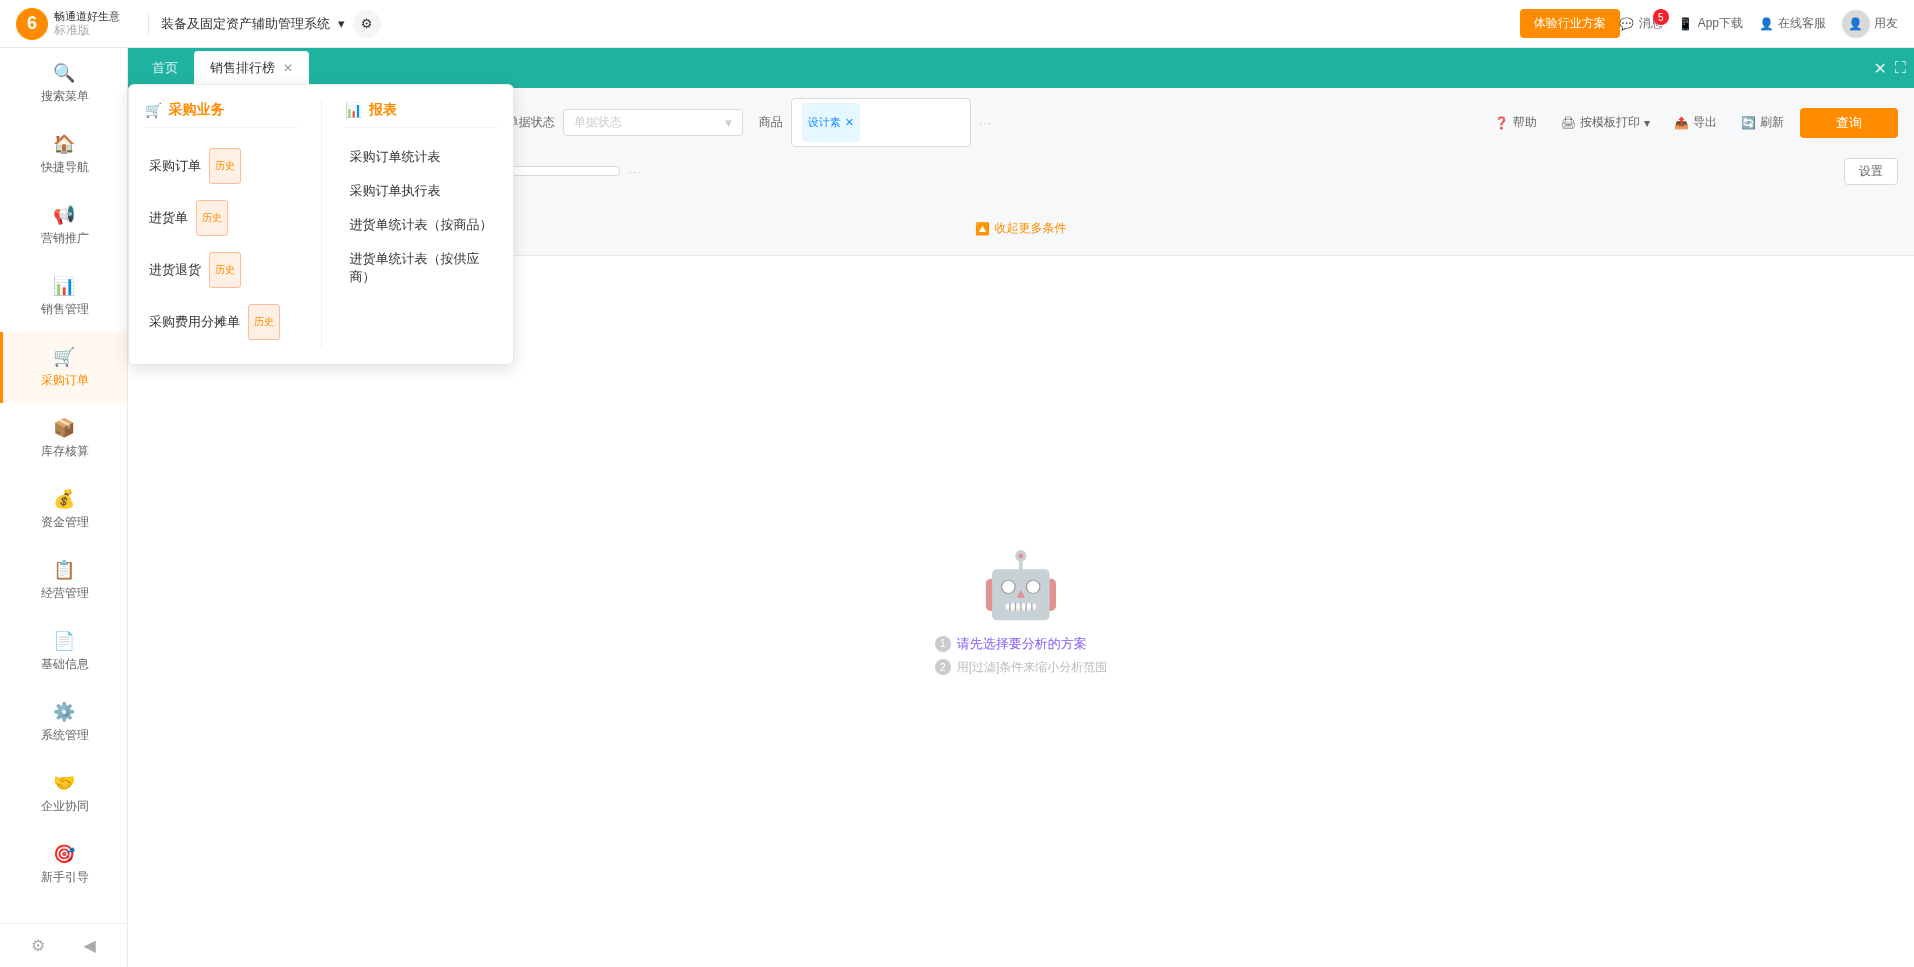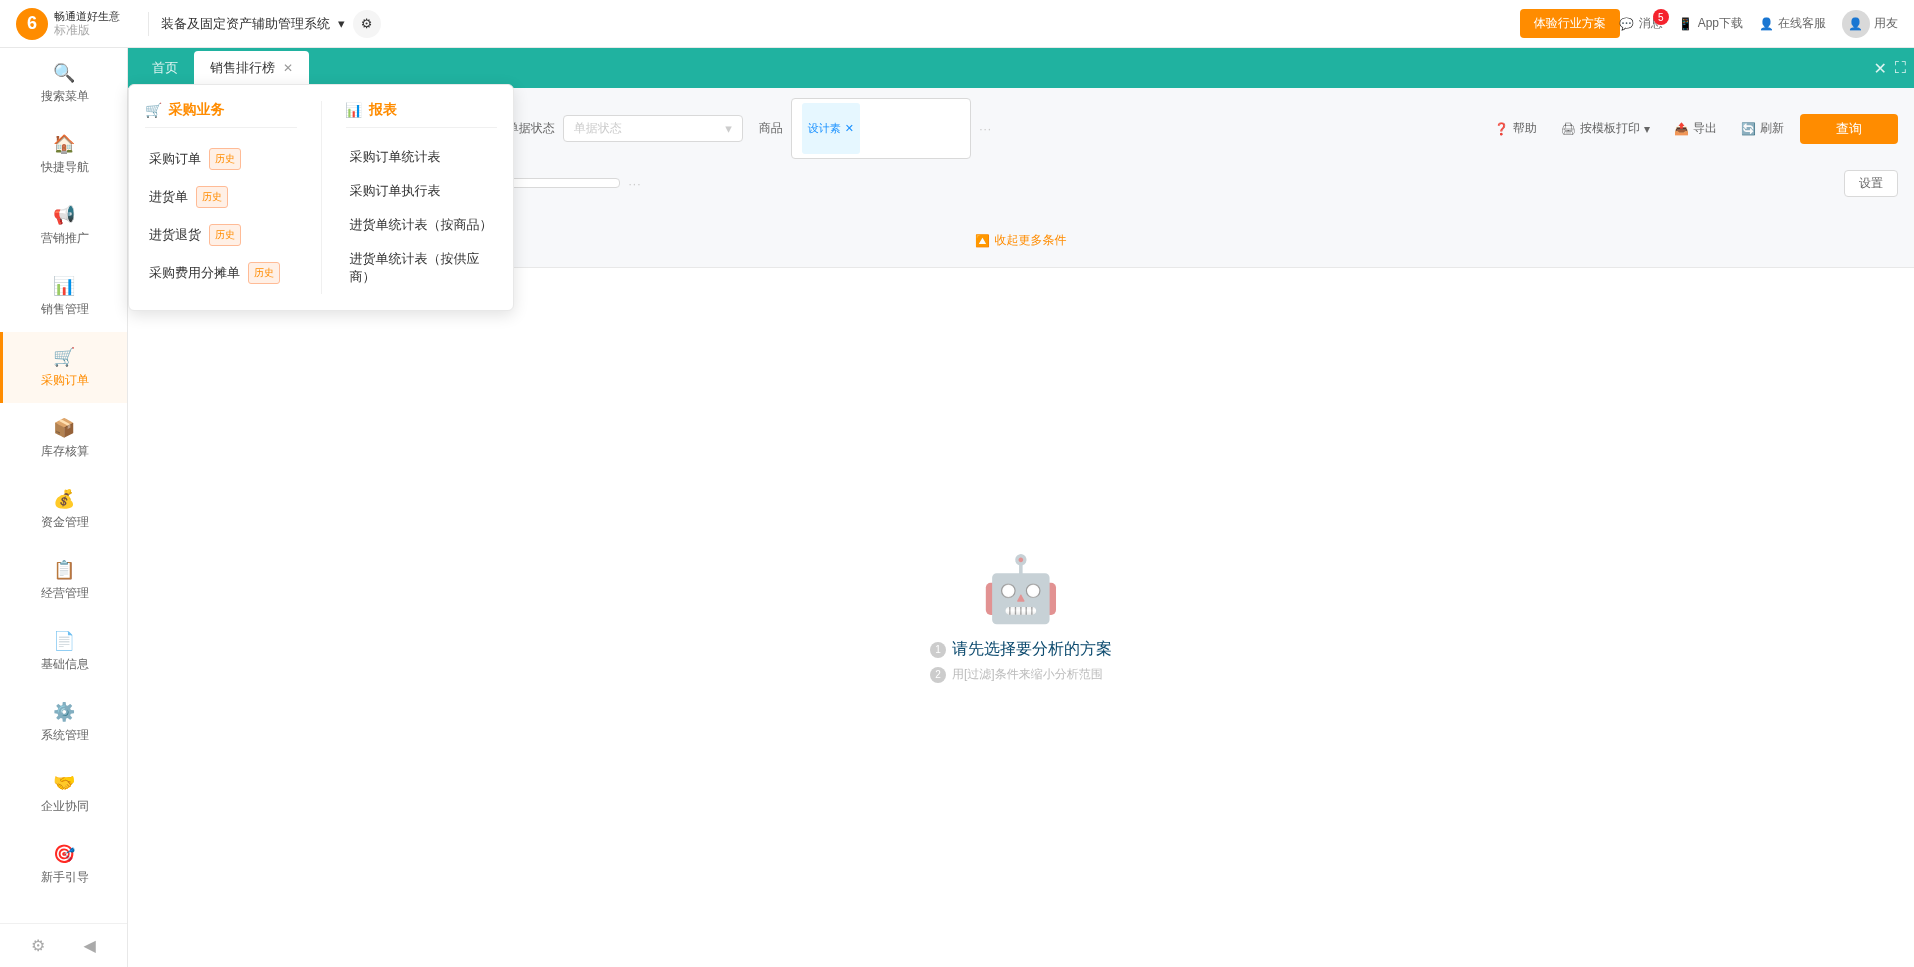--- a/index.html
+++ b/index.html
@@ -37,43 +37,43 @@
     .tab-bar-icon { color: rgba(255,255,255,0.85); cursor: pointer; font-size: 16px; }
 
     
     .sidebar-item { display: flex; flex-direction: column; align-items: center; padding: 14px 8px; cursor: pointer; color: #666; font-size: 12px; gap: 4px; border-left: 3px solid transparent; }
     .sidebar-item.active { background: #fff8f0; color: #ff8c00; border-left-color: #ff8c00; }
     .sidebar-item .icon { font-size: 18px; }
     .sidebar-bottom { margin-top: auto; display: flex; align-items: center; justify-content: space-around; padding: 12px; border-top: 1px solid #f0f0f0; }
     .sidebar-bottom-btn { cursor: pointer; color: #aaa; font-size: 16px; }
     .filter-label { color: #666; font-size: 12px; white-space: nowrap; }
     .filter-group { display: flex; align-items: center; gap: 8px; border: 1px solid #d9d9d9; border-radius: 4px; padding: 4px 10px; background: #fff; min-width: 200px; }
-    .filter-tag { background: #e6f7ff; color: #1890ff; padding: 18px 6px; border-radius: 3px; font-size: 11px; display: flex; align-items: center; gap: 4px; }
+    .filter-tag { background: #e6f7ff; color: #1890ff; padding: 12px 6px; border-radius: 3px; font-size: 11px; display: flex; align-items: center; gap: 4px; }
     .filter-tag .tag-close { cursor: pointer; color: #1890ff; }
     .more-btn { color: #1890ff; font-size: 12px; cursor: pointer; }
     .toolbar-btn { display: flex; align-items: center; gap: 4px; color: #666; font-size: 12px; cursor: pointer; padding: 4px 8px; border-radius: 4px; }
     .query-btn { background: #ff8c00; color: #fff; border: none; padding: 6px 36px; border-radius: 4px; cursor: pointer; font-size: 13px; }
     .set-btn { background: #fff; color: #666; border: 1px solid #d9d9d9; padding: 4px 14px; border-radius: 4px; cursor: pointer; font-size: 12px; }
 
     .filter-section { background: #f7f8fa; padding: 10px 16px; border-bottom: 1px solid #e8e8e8; flex-shrink: 0; }
     .filter-row2 { display: flex; align-items: center; gap: 16px; flex-wrap: wrap; }
     .filter-item { display: flex; align-items: center; gap: 8px; }
     .collapse-btn { display: flex; align-items: center; gap: 4px; color: #ff8c00; font-size: 12px; cursor: pointer; margin: 8px auto; width: fit-content; }
 
     .main-content { flex: 1; display: flex; flex-direction: column; align-items: center; justify-content: center; background: #fff; padding: 20px; }
     .empty-state { display: flex; flex-direction: column; align-items: center; gap: 12px; }
-    .empty-text { color: #0c4a6e; font-size: 16px; }
+    .empty-text { color: #8b5cf6; font-size: 13px; }
     .empty-sub { color: #bbb; font-size: 12px; }
 
     
     .dropdown-menu { position: absolute; top: 84px; left: 128px; background: #fff; border: 1px solid #e8e8e8; border-radius: 6px; box-shadow: 0 4px 16px rgba(0,0,0,0.12); z-index: 1000; display: flex; min-width: 380px; padding: 16px; gap: 20px; }
     .menu-section { flex: 1; }
     .menu-section-title { display: flex; align-items: center; gap: 6px; color: #ff8c00; font-size: 14px; font-weight: bold; margin-bottom: 12px; padding-bottom: 8px; border-bottom: 1px solid #f0f0f0; }
     .menu-item-row { display: flex; align-items: center; gap: 8px; padding: 8px 4px; color: #333; font-size: 13px; cursor: pointer; border-radius: 4px; }
-    .history-badge { background: #fff0e6; color: #ff8c00; border: 1px solid #ffbb96; border-radius: 3px; padding: 3px 5px; font-size: 10px; cursor: pointer; }
+    .history-badge { background: #fff0e6; color: #ff8c00; border: 1px solid #ffbb96; border-radius: 3px; padding: 10px 5px; font-size: 10px; cursor: pointer; }
     .menu-section-divider { width: 1px; background: #f0f0f0; margin: 0 4px; }
   </style>
 </head>
 <body>
 
 <div class="app-container">
 
   <div class="top-bar">
     <div class="logo-area">
       <div class="logo-icon">6</div>

